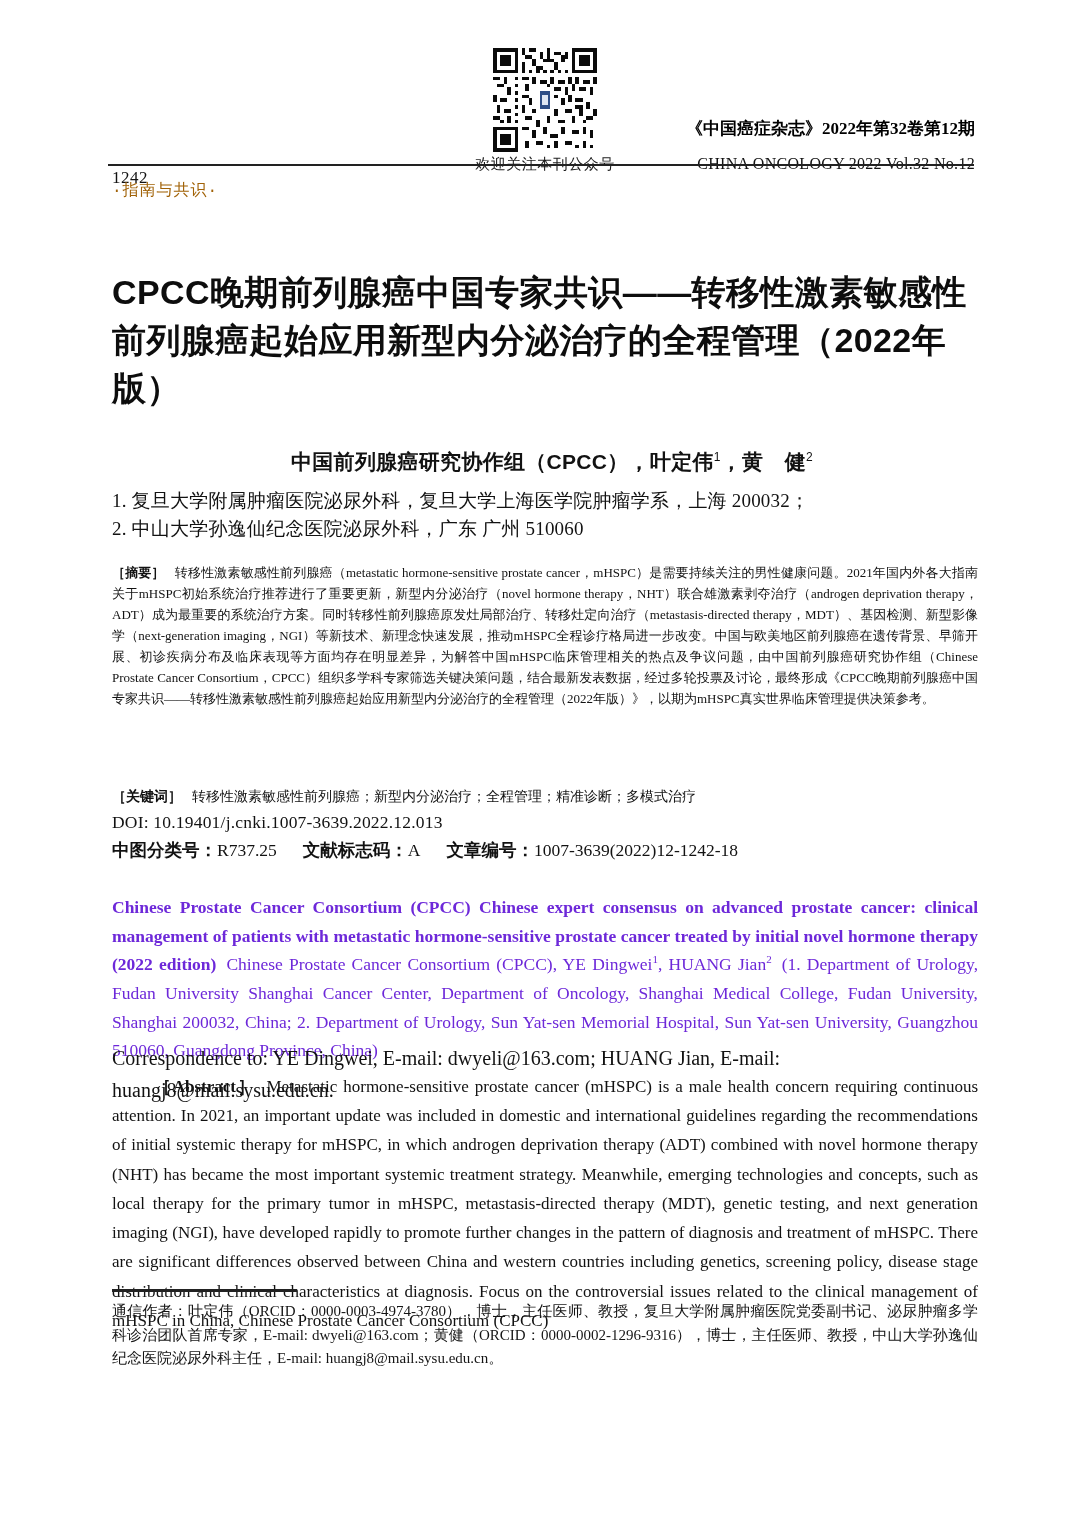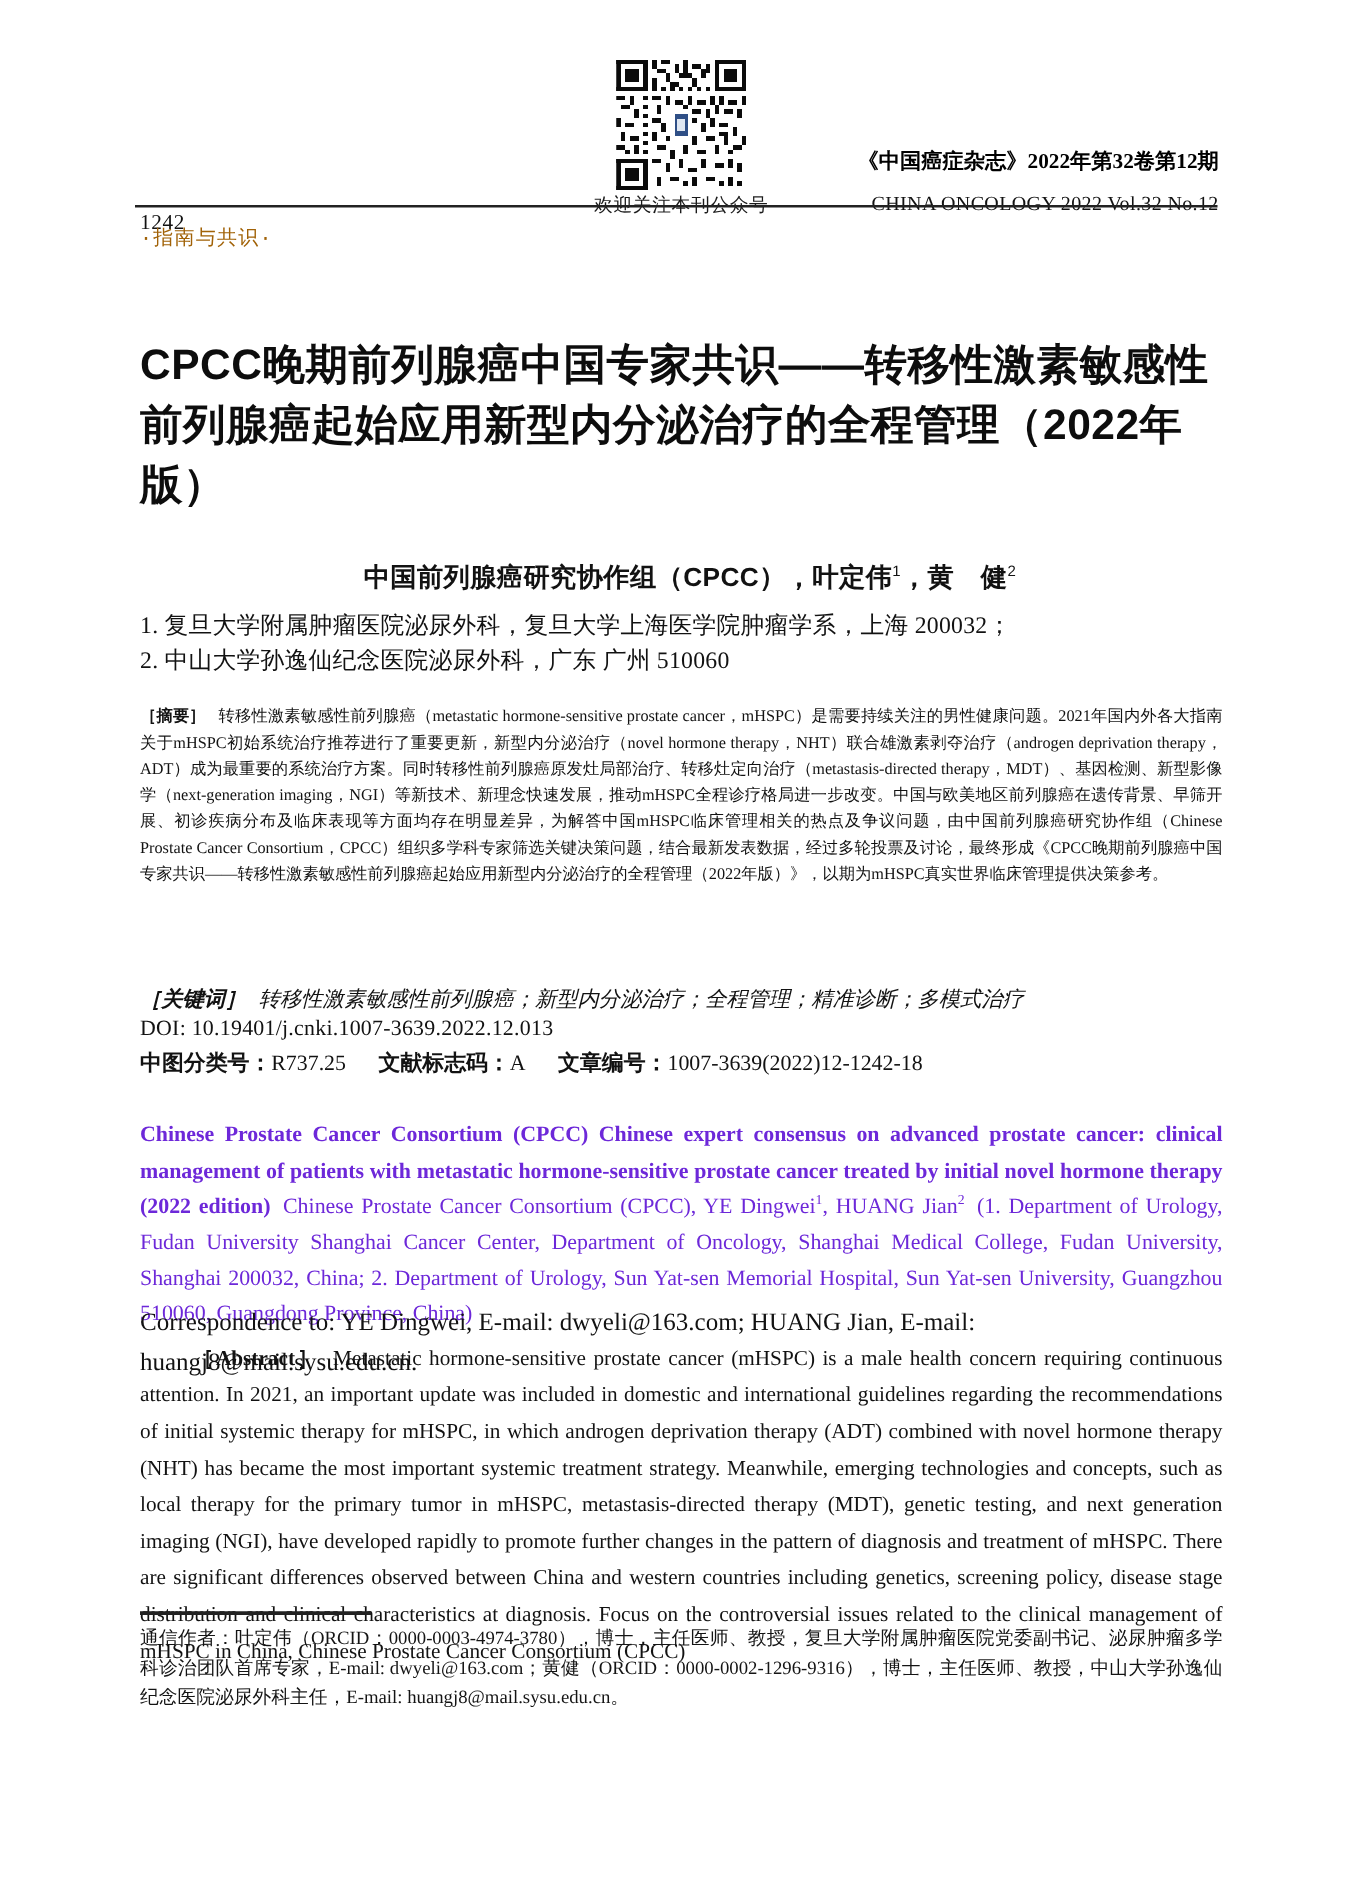--- a/index.html
+++ b/index.html
@@ -154,24 +154,23 @@
   .kw-cn .lbl {
     font-weight: bold;
   }
   .gap { display: inline-block; width: 10px; }
 
   .kw-cn {
     position: absolute;
     left: 112px;
     top: 786px;
     width: 866px;
-    font-size: 17px;
+    font-size: 14px;
     line-height: 1.6;
     color: #121212;
-    font-style: italic;
   }
   .doi-cn {
     position: absolute;
     left: 112px;
     top: 812px;
     font-size: 17.5px;
     color: #121212;
     letter-spacing: 0.2px;
   }
   .clsrow {

